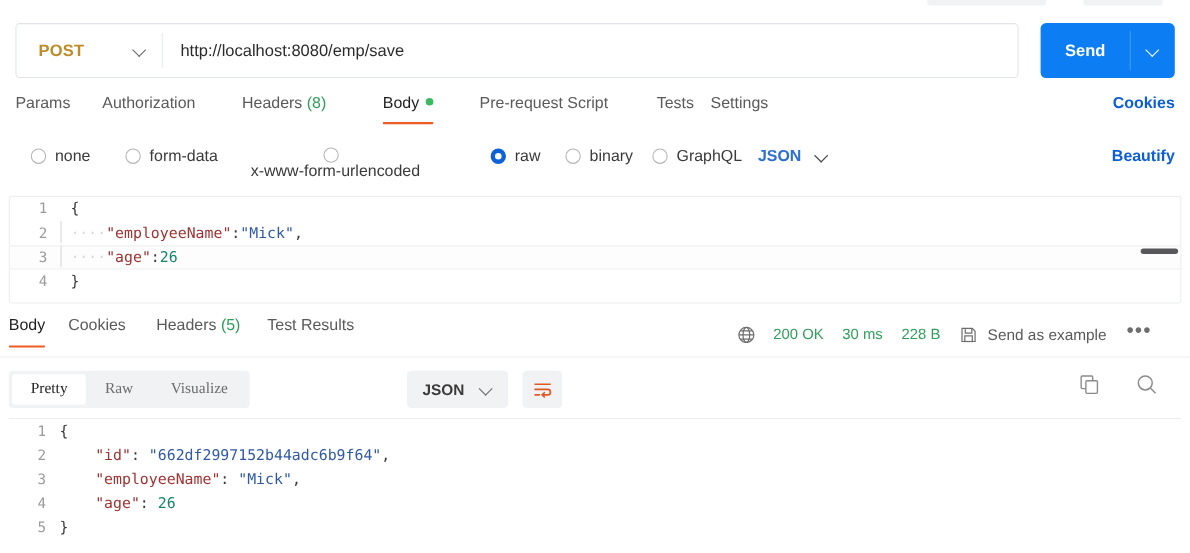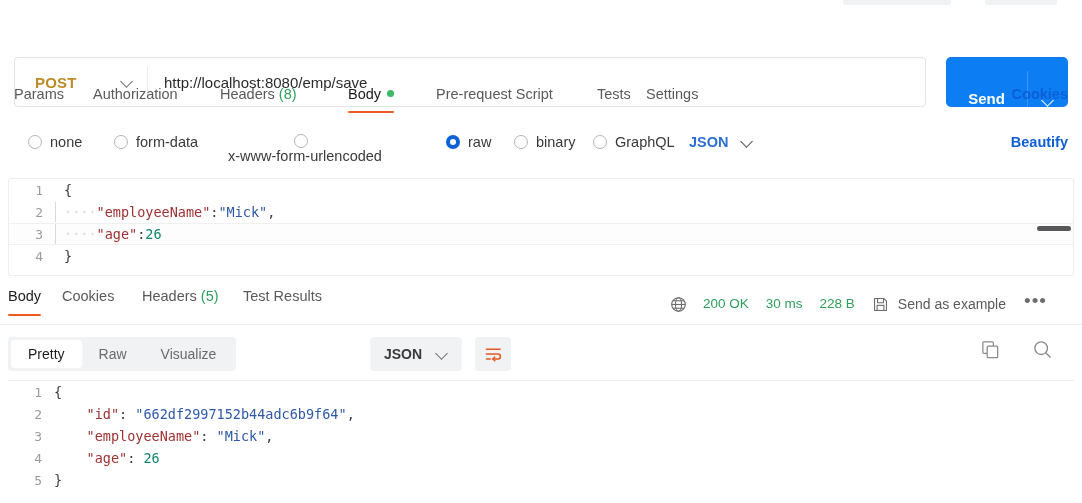--- a/index.html
+++ b/index.html
@@ -11,21 +11,21 @@
     -webkit-font-smoothing: antialiased;
     overflow: hidden;
   }
   .app { position: relative; width: 1082px; height: 503px; background:#fff; }
 
   
   .chrome-strip { position:absolute; top:0; left:0; width:1082px; height:7px; background:#fff; }
   .chrome-pill { position:absolute; top:0; height:5px; background:#f1f2f3; border-radius:0 0 3px 3px; }
 
   
-  .url-row { position:absolute; top:21px; left:14px; width:866px; height:50px;margin-top:36px; }
+  .url-row { position:absolute; top:21px; left:14px; width:866px; height:50px; }
   .url-box {
     position:absolute; left:0; top:0; width:912px; height:50px;
     border:1px solid #e1e4e8; border-radius:4px; background:#fff;
     display:flex; align-items:center;
   }
   .method-sel {
     display:flex; align-items:center; justify-content:space-between;
     width:132px; height:48px; padding:0 14px 0 20px; cursor:pointer;
   }
   .method-label { font-size:15px; font-weight:bold; color:#bd8c27; letter-spacing:.2px; }
@@ -36,21 +36,21 @@
     transform:rotate(45deg);
   }
   .method-divider { width:1px; height:32px; background:#e8eaed; }
   .url-input {
     flex:1; border:none; outline:none; background:transparent;
     font-family:"Liberation Sans", sans-serif; font-size:15px; color:#2b2b2b;
     padding:0 16px; height:46px;
   }
   .send-wrap {
     position:absolute; left:932px; top:0; width:122px; height:50px;
-    background:#0d7df3; border-radius:5px; display:flex; align-items:flex-end; cursor:pointer;
+    background:#0d7df3; border-radius:5px; display:flex; align-items:center; cursor:pointer;
   }
   .send-label {
     flex:1; text-align:center; color:#fff; font-size:15px; font-weight:bold;
   }
   .send-div { width:1px; height:36px; background:#3c97f5; }
   .send-chev { width:40px; display:flex; align-items:center; justify-content:center; }
   .send-chev .chev::after { border-right-color:#fff; border-bottom-color:#fff; }
 
   
   .req-tabs { position:absolute; top:86px; left:14px; width:1054px; height:34px; }
@@ -139,21 +139,21 @@
   .divider-line { position:absolute; top:324px; left:0; width:1082px; height:1px; background:#edeef0; }
 
   
   .view-bar { position:absolute; top:337px; left:8px; width:1066px; height:36px; }
   .seg {
     position:absolute; left:0; top:0; height:34px; background:#f1f2f3;
     border-radius:4px; display:flex; align-items:center; padding:3px;
   }
   .seg-item {
     height:28px; padding:0 17px; display:flex; align-items:center;
-    font-size:14px; color:#6b6b6b; border-radius:3px; cursor:pointer;
+    font-size:14px; color:#6b6b6b; border-radius:3px; cursor:pointer;font-family:Liberation Serif, serif;
   }
   .seg-item.active { background:#fff; color:#1c1c1c; }
   .fmt-pill {
     position:absolute; top:0; height:34px; background:#f1f2f3; border-radius:4px;
     display:flex; align-items:center; padding:0 14px; cursor:pointer;
   }
   .fmt-pill .fl { font-size:14px; font-weight:bold; color:#3a3a3a; margin-right:14px; }
   .wrap-btn {
     position:absolute; top:0; width:36px; height:34px; background:#f1f2f3;
     border-radius:4px; display:flex; align-items:center; justify-content:center; cursor:pointer;

